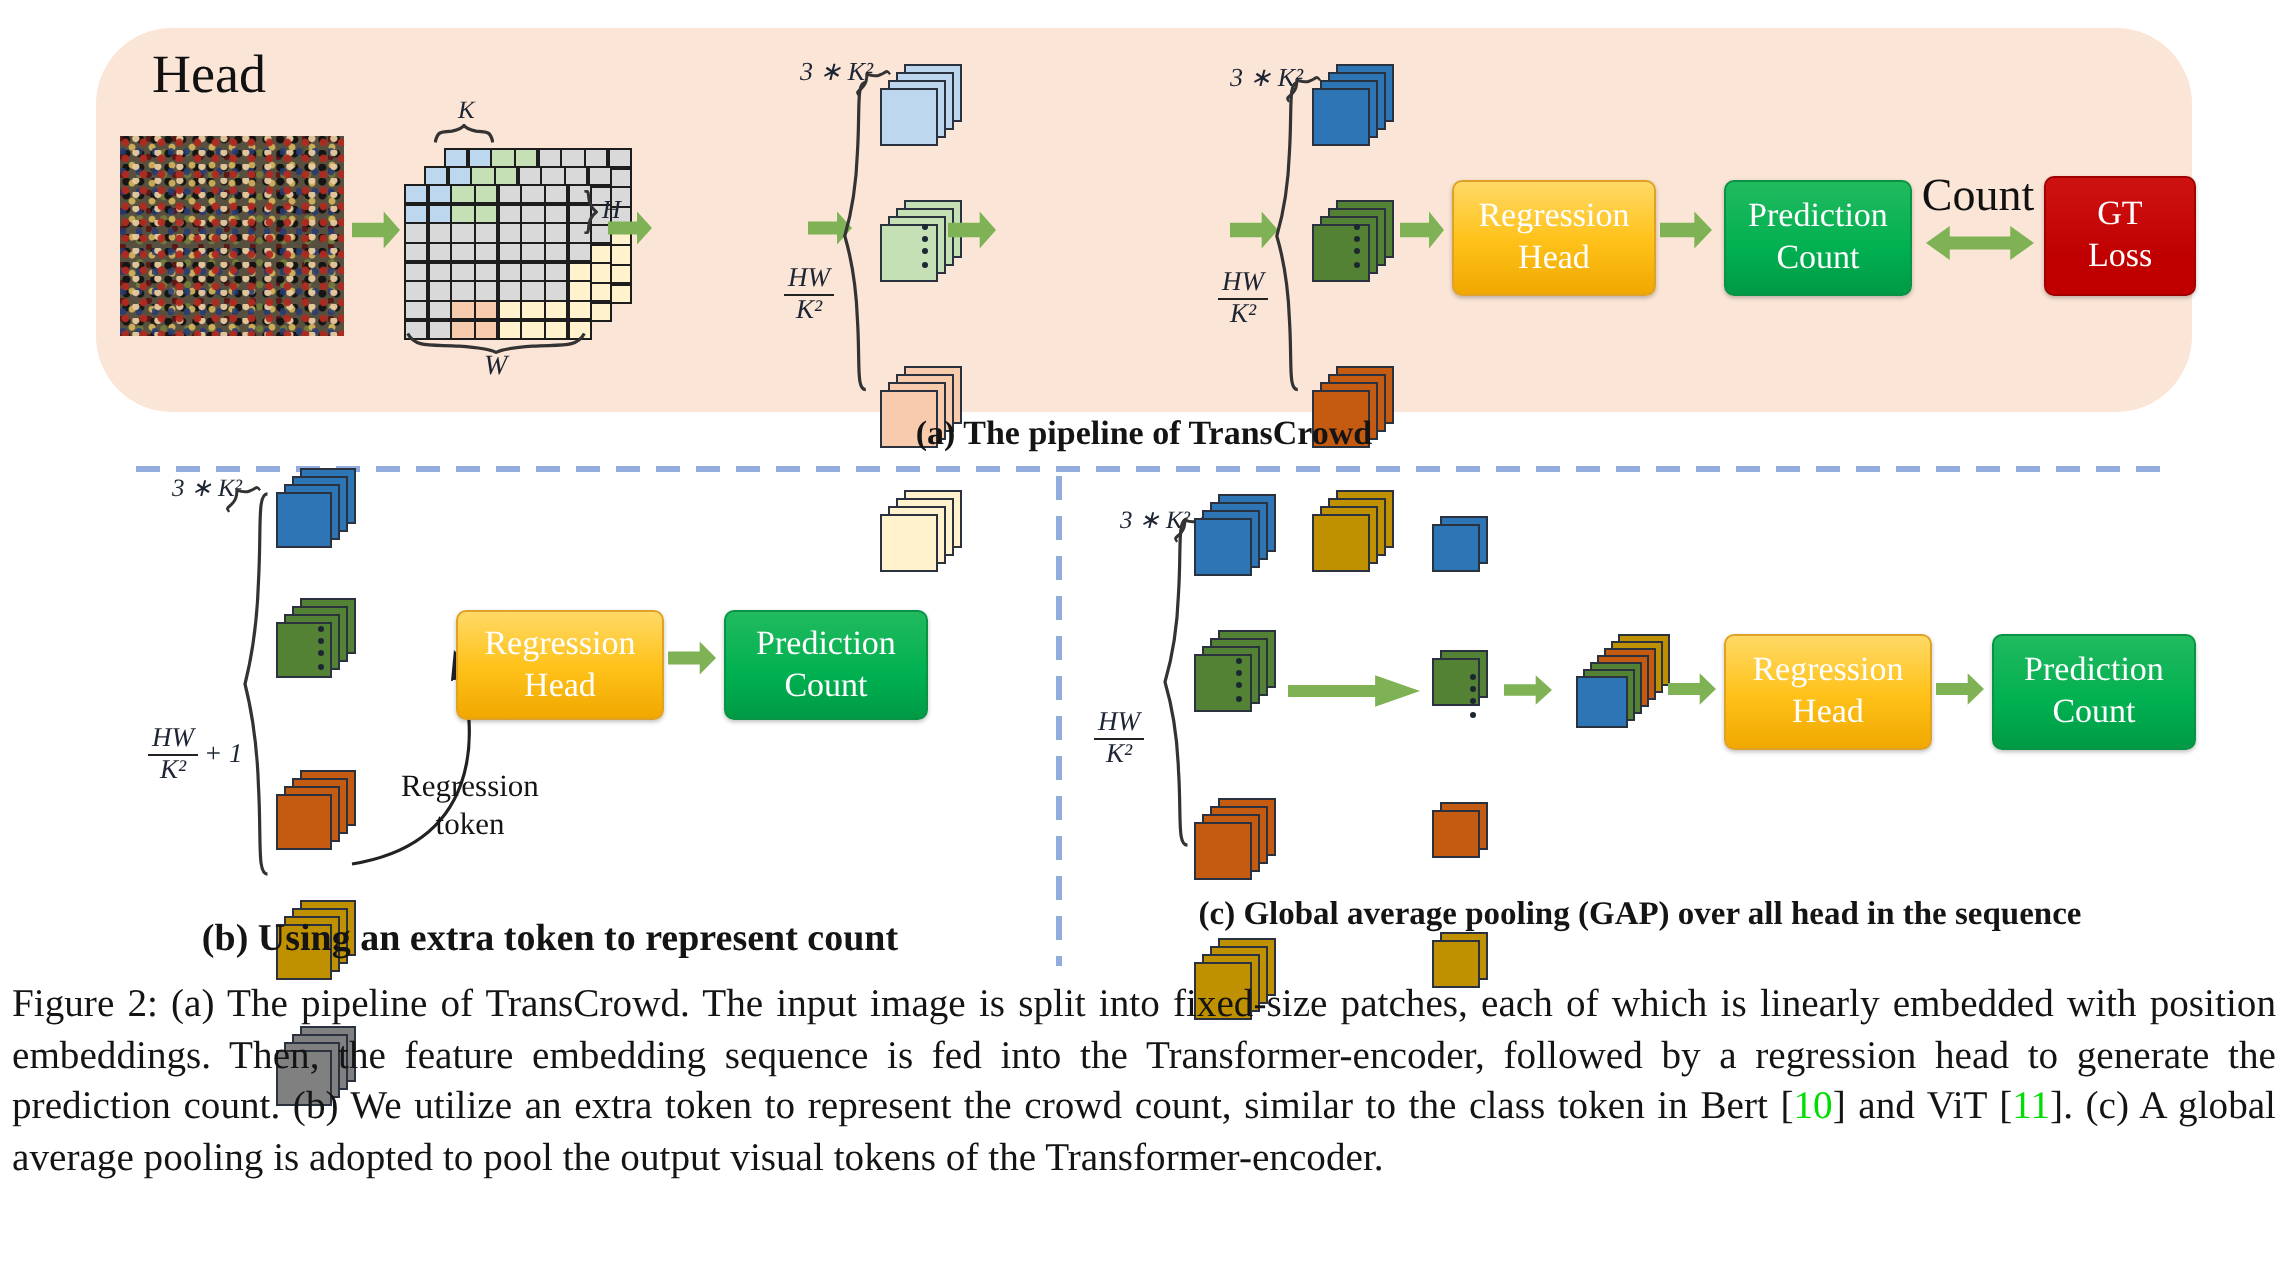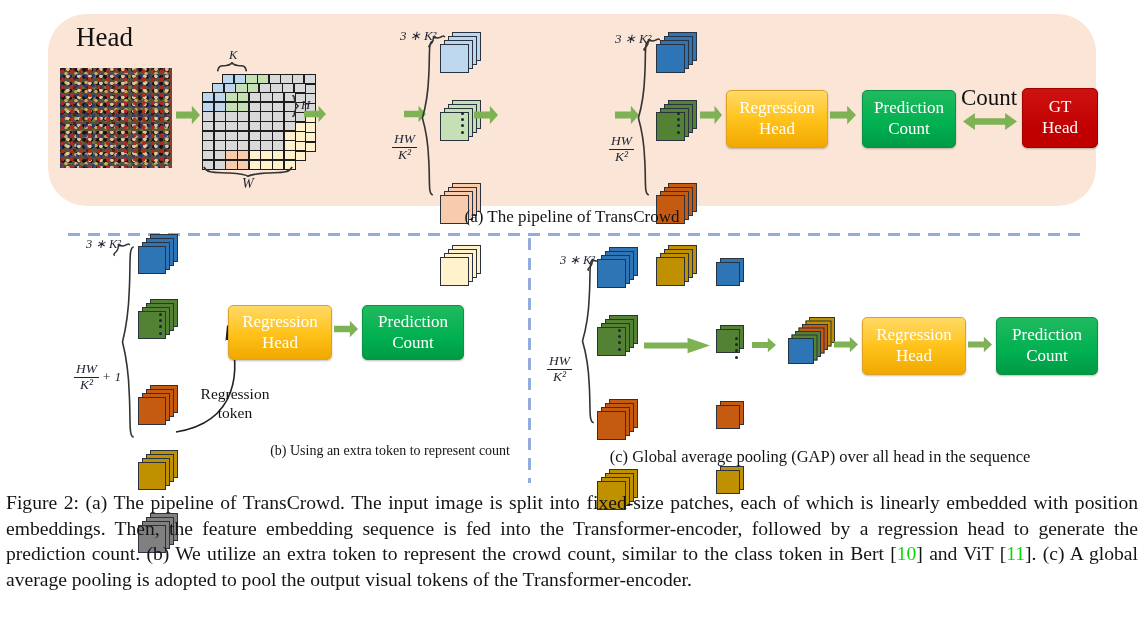--- a/index.html
+++ b/index.html
@@ -58,21 +58,21 @@
   .brace svg{display:block;width:100%;height:100%;}
   .frac{display:inline-flex;flex-direction:column;align-items:center;font-style:italic;
         font-size:13.5px;line-height:1.1;color:#1d2433;}
   .frac .num{border-bottom:1.3px solid #222;padding:0 2px;}
   .dim{font-style:italic;font-size:13px;color:#1d2433;}
   .countrow{display:flex;align-items:center;gap:3px;font-style:italic;font-size:13.5px;color:#1d2433;}
   
   .dash-h{height:2.6px;background:repeating-linear-gradient(90deg,var(--dash_blue) 0 12px,transparent 12px 20px);}
   .dash-v{width:2.6px;background:repeating-linear-gradient(180deg,var(--dash_blue) 0 12px,transparent 12px 20px);}
   
-  .subcap{text-align:center;font-size:17px;color:#141414;}
+  .subcap{text-align:center;font-size:17px;color:#141414;font-weight:bold;}
   .figcap{font-size:19.6px;line-height:25.6px;text-align:justify;color:#141414;}
   .cite{color:var(--cite_green);}
   .ml{white-space:pre-line;}
   .gaplbl{font-size:13px;text-align:center;line-height:1.25;color:#141414;white-space:pre-line;}
   .toklbl{font-size:15.5px;text-align:center;line-height:1.25;color:#141414;white-space:pre-line;}
 </style>
 </head>
 <body>
 
 <div id="canvas">
@@ -415,21 +415,21 @@
 
   <div class="abs arr" style="left:830px;top:105px;width:26px;height:20px;"></div>
 
   <div class="abs boxtxt greenbox ml" style="left:862px;top:90px;width:92px;height:56px;font-size:17px;">Prediction
 Count</div>
 
   <div class="abs" style="left:958px;top:85px;width:62px;text-align:center;font-size:23px;color:#111;">Count</div>
   <div class="abs darr" style="left:963px;top:113px;width:54px;height:17px;"></div>
 
   <div class="abs boxtxt redbox ml" style="left:1022px;top:88px;width:74px;height:58px;font-size:17px;">GT
-Head</div>
+Loss</div>
 
   <div class="abs subcap" style="left:48px;top:207px;width:1048px;">(a) The pipeline of TransCrowd</div>
 
   <div class="abs dash-h" style="left:68px;top:233px;width:1018px;"></div>
   <div class="abs dash-v" style="left:528px;top:238px;height:245px;"></div>
 
   <div class="abs dim" style="left:86px;top:236px;font-size:12.5px;">3 ∗ K²</div>
   <div class="abs brace" style="left:116px;top:238px;width:9px;height:20px;transform:rotate(55deg);">
     <svg viewBox="0 0 20 100" preserveAspectRatio="none">
         <path d="M17 2 C10 2 13 10 11 24 C10 36 6 44 2 50 C6 56 10 64 11 76 C13 90 10 98 17 98" fill="none" stroke="#333" stroke-width="1.5" vector-effect="non-scaling-stroke"></path>
@@ -498,21 +498,21 @@
   </div>
   <div class="abs toklbl" style="left:190px;top:384px;width:90px;">Regression
 token</div>
 
   <div class="abs boxtxt gold ml" style="left:228px;top:305px;width:102px;height:53px;font-size:17px;">Regression
 Head</div>
   <div class="abs arr" style="left:334px;top:320px;width:24px;height:18px;"></div>
   <div class="abs boxtxt greenbox ml" style="left:362px;top:305px;width:100px;height:53px;font-size:17px;">Prediction
 Count</div>
 
-  <div class="abs subcap" style="left:40px;top:443px;width:470px;font-size:14px;text-align:right;">(b) Using an extra token to represent count</div>
+  <div class="abs subcap" style="left:40px;top:459px;width:470px;font-size:19px;">(b) Using an extra token to represent count</div>
 
   <div class="abs dim" style="left:560px;top:252px;font-size:12.5px;">3 ∗ K²</div>
   <div class="abs brace" style="left:590px;top:253px;width:9px;height:20px;transform:rotate(55deg);">
     <svg viewBox="0 0 20 100" preserveAspectRatio="none">
         <path d="M17 2 C10 2 13 10 11 24 C10 36 6 44 2 50 C6 56 10 64 11 76 C13 90 10 98 17 98" fill="none" stroke="#333" stroke-width="1.5" vector-effect="non-scaling-stroke"></path>
       </svg>
   </div>
   <div class="abs brace" style="left:581px;top:256px;width:15px;height:170px;">
     <svg viewBox="0 0 20 100" preserveAspectRatio="none">
         <path d="M17 2 C10 2 13 10 11 24 C10 36 6 44 2 50 C6 56 10 64 11 76 C13 90 10 98 17 98" fill="none" stroke="#333" stroke-width="1.6" vector-effect="non-scaling-stroke"></path>

